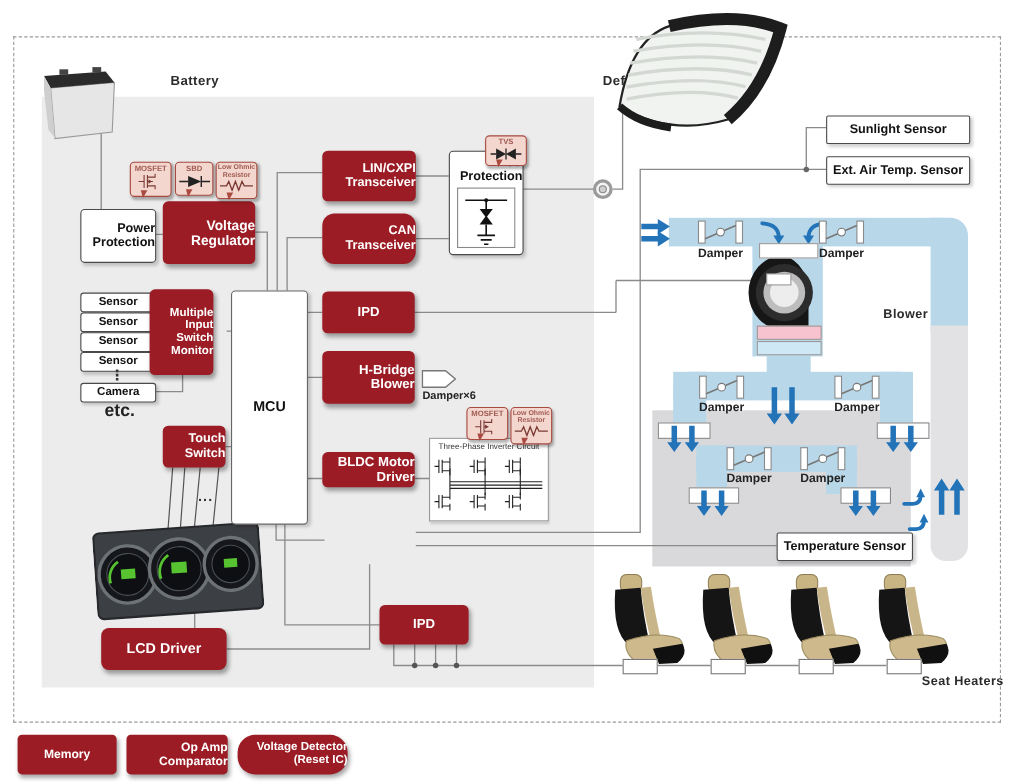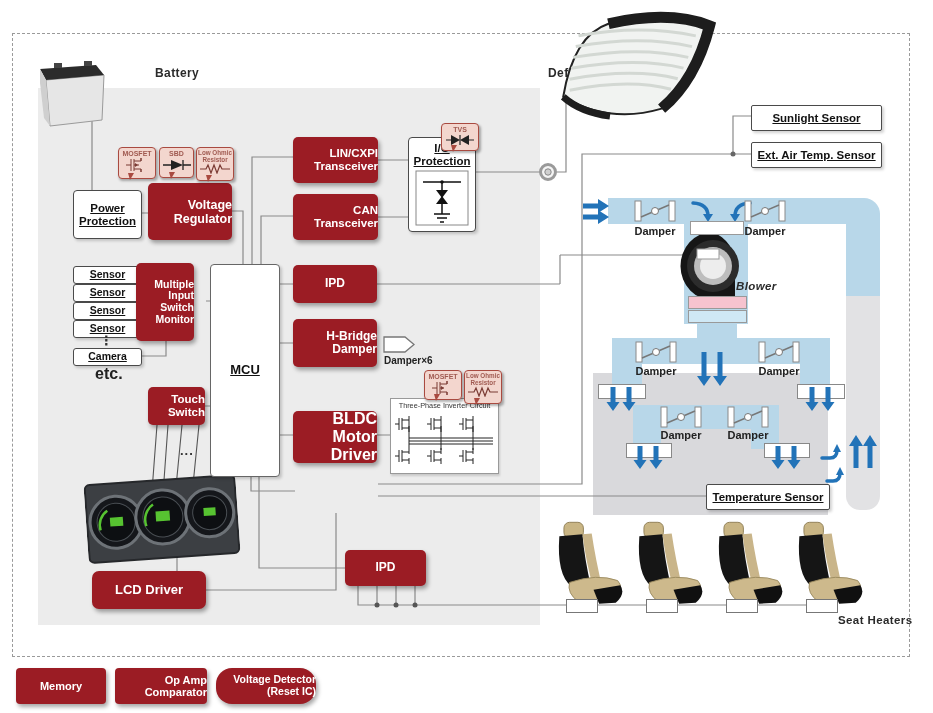--- a/index.html
+++ b/index.html
@@ -9,21 +9,21 @@
   .frame{border:1.5px dashed #9a9a9a;}
   .panel{background:#ececec;}
   .cabin{background:#d9d9dc;}
   .duct{background:#b8d7e9;}
   .ductgray{background:#e2e2e4;}
   .redbox{background:#9b1c24;color:#fff;font-weight:bold;border-radius:5px;
           box-shadow:2px 3px 4px rgba(0,0,0,.35);display:flex;align-items:center;
           justify-content:center;text-align:right;line-height:1.12;}
   .whitebox{background:#fff;border:1.6px solid #4a4a4a;border-radius:4px;color:#111;
           font-weight:bold;display:flex;align-items:center;justify-content:center;
-          text-align:center;line-height:1.1;box-shadow:2px 2px 3px rgba(0,0,0,.18);text-decoration:underline;}
+          text-align:right;line-height:1.1;box-shadow:2px 2px 3px rgba(0,0,0,.18);}
   .plainlabel{color:#2b2b2b;font-weight:600;letter-spacing:.4px;font-size:11.5px;white-space:nowrap;padding-left:40px;}
   .tag{background:#f3d6ce;border:1.3px solid #a94a40;border-radius:4px;color:#a05a51;
        font-size:7px;font-weight:bold;text-align:center;line-height:1.05;
        box-shadow:1.5px 2px 2.5px rgba(0,0,0,.3);padding-top:2px;box-sizing:border-box;}
   .tag::after{content:"";position:absolute;bottom:-7px;left:9px;border:5px solid transparent;
        border-top:7px solid #a94a40;border-left-width:2px;border-right-width:4px;}
   .damperlbl{font-size:11px;font-weight:bold;color:#222;text-align:center;width:56px;}
   svg{display:block;}
   .wire-layer{pointer-events:none;}
 </style>
@@ -158,21 +158,21 @@
     </svg>
   </div>
 
   <svg class="abs" style="left:680px;top:230px;z-index:3;" width="66" height="76" viewBox="0 0 66 76">
     <path d="M32,2 a32,34 0 1 0 1,68 l22,-2 v-30 a32,34 0 0 0 -23,-36 z" fill="#161616"></path>
     <circle cx="33" cy="36" r="26" fill="#2c2c2c"></circle>
     <circle cx="33" cy="36" r="19" fill="#bdbdbd"></circle>
     <circle cx="33" cy="36" r="13" fill="#ededed"></circle>
     <rect x="17" y="19" width="22" height="10" fill="#fff" stroke="#999"></rect>
   </svg>
-  <div class="abs plainlabel" style="left:696px;top:280px;z-index:3;font-style:italic;">Blower</div>
+  <div class="abs plainlabel" style="left:763px;top:280px;z-index:3;">Blower</div>
 
   <div class="abs" style="left:690px;top:221px;width:52px;height:12px;background:#fff;border:1px solid #999;z-index:3;"></div>
   <div class="abs" style="left:688px;top:296px;width:57px;height:11px;background:#f6c3cf;border:1px solid #999;z-index:3;"></div>
   <div class="abs" style="left:688px;top:310px;width:57px;height:11px;background:#cfe8f5;border:1px solid #999;z-index:3;"></div>
 
   <svg class="abs" style="left:633px;top:200px;z-index:3;" width="44" height="22" viewBox="0 0 44 22">
       <rect x="2" y="1" width="6" height="20" fill="#fff" stroke="#8a8a8a"></rect>
       <rect x="36" y="1" width="6" height="20" fill="#fff" stroke="#8a8a8a"></rect>
       <line x1="8" y1="17" x2="36" y2="5" stroke="#777" stroke-width="1.5"></line>
       <circle cx="22" cy="11" r="3.5" fill="#fff" stroke="#777"></circle>
@@ -276,36 +276,36 @@
   </div>
   <div class="abs" style="left:180px;top:443px;font-size:13px;font-weight:bold;color:#333;letter-spacing:1px;z-index:4;">...</div>
 
   <div class="abs whitebox" style="left:210px;top:264px;width:68px;height:211px;font-size:13px;border-color:#666;z-index:4;">
     <span>MCU</span>
   </div>
 
   <div class="abs redbox" style="left:293px;top:137px;width:85px;height:46px;font-size:11.5px;z-index:4;">
     <span>LIN/CXPI Transceiver</span>
   </div>
-  <div class="abs redbox" style="left:293px;top:194px;width:85px;height:46px;font-size:11.5px;z-index:4;">
+  <div class="abs redbox" style="left:293px;top:194px;width:85px;height:46px;font-size:11.5px;z-index:4;border-radius:11px;">
     <span>CAN Transceiver</span>
   </div>
   <div class="abs redbox" style="left:293px;top:265px;width:84px;height:38px;font-size:12px;z-index:4;">
     <span>IPD</span>
   </div>
   <div class="abs redbox" style="left:293px;top:319px;width:84px;height:48px;font-size:12px;z-index:4;">
-    <span>H-Bridge Damper</span>
+    <span>H-Bridge Blower</span>
   </div>
 
   <svg class="abs" style="left:383px;top:336px;z-index:4;" width="32" height="17" viewBox="0 0 32 17">
     <polygon points="1,1 22,1 31,8.5 22,16 1,16" fill="#fff" stroke="#777" stroke-width="1.3"></polygon>
   </svg>
   <div class="abs" style="left:384px;top:355px;font-size:10px;color:#222;font-weight:600;z-index:4;">Damper×6</div>
 
-  <div class="abs redbox" style="left:293px;top:411px;width:84px;height:52px;font-size:16px;z-index:4;">
+  <div class="abs redbox" style="left:293px;top:411px;width:84px;height:32px;font-size:12px;z-index:4;">
     <span>BLDC Motor Driver</span>
   </div>
 
   <div class="abs whitebox" style="left:408px;top:137px;width:68px;height:95px;font-size:11.5px;align-items:flex-start;padding-top:4px;box-sizing:border-box;z-index:4;">
     <span>I/O Protection</span>
   </div>
   <svg class="abs" style="left:415px;top:170px;z-index:5;" width="54" height="56" viewBox="0 0 54 56">
     <rect x="1" y="1" width="52" height="54" fill="#fff" stroke="#888"></rect>
     <path d="M8,12 h38 M27,12 v8 M27,34 v6 M27,40 v4 M19,44 h16 M22,48 h10 M25,52 h4" stroke="#111" stroke-width="1.5" fill="none"></path>
     <polygon points="21,20 33,20 27,28" fill="#111"></polygon>

